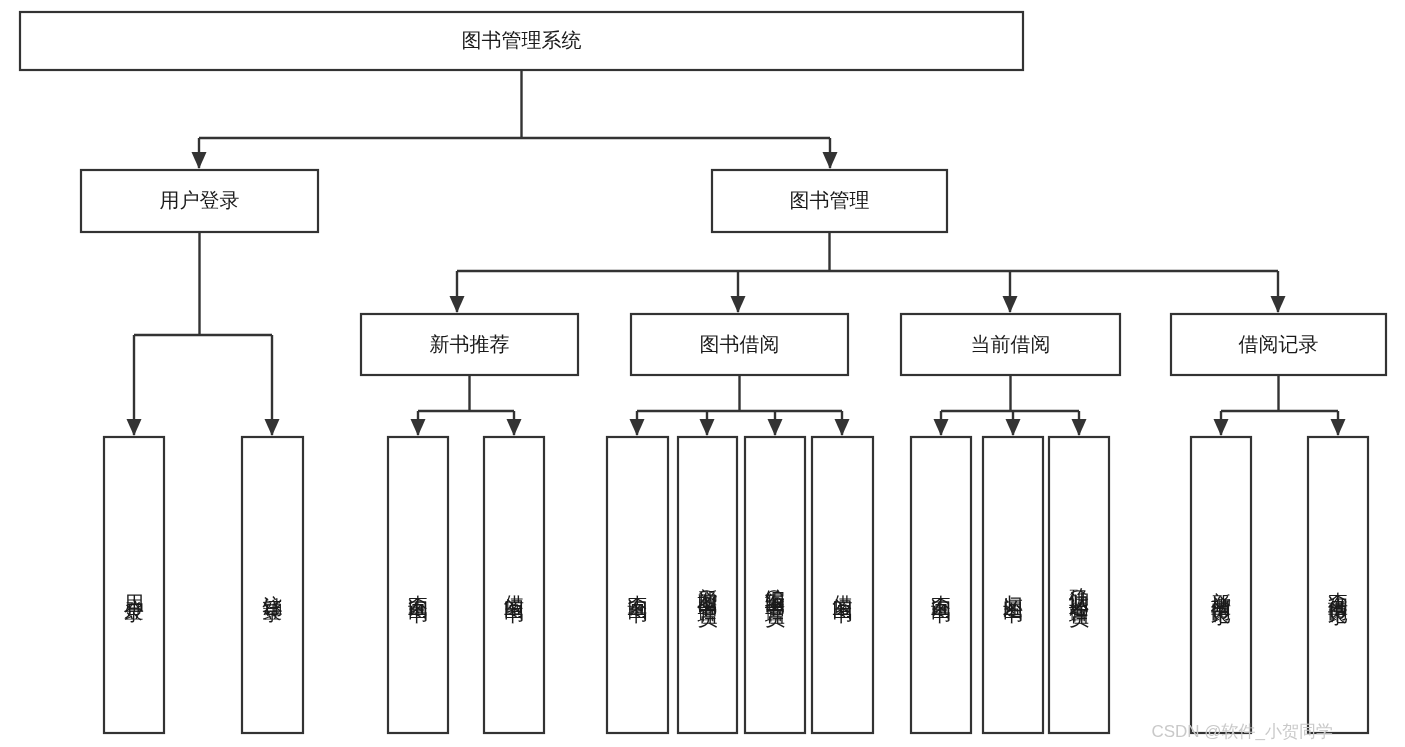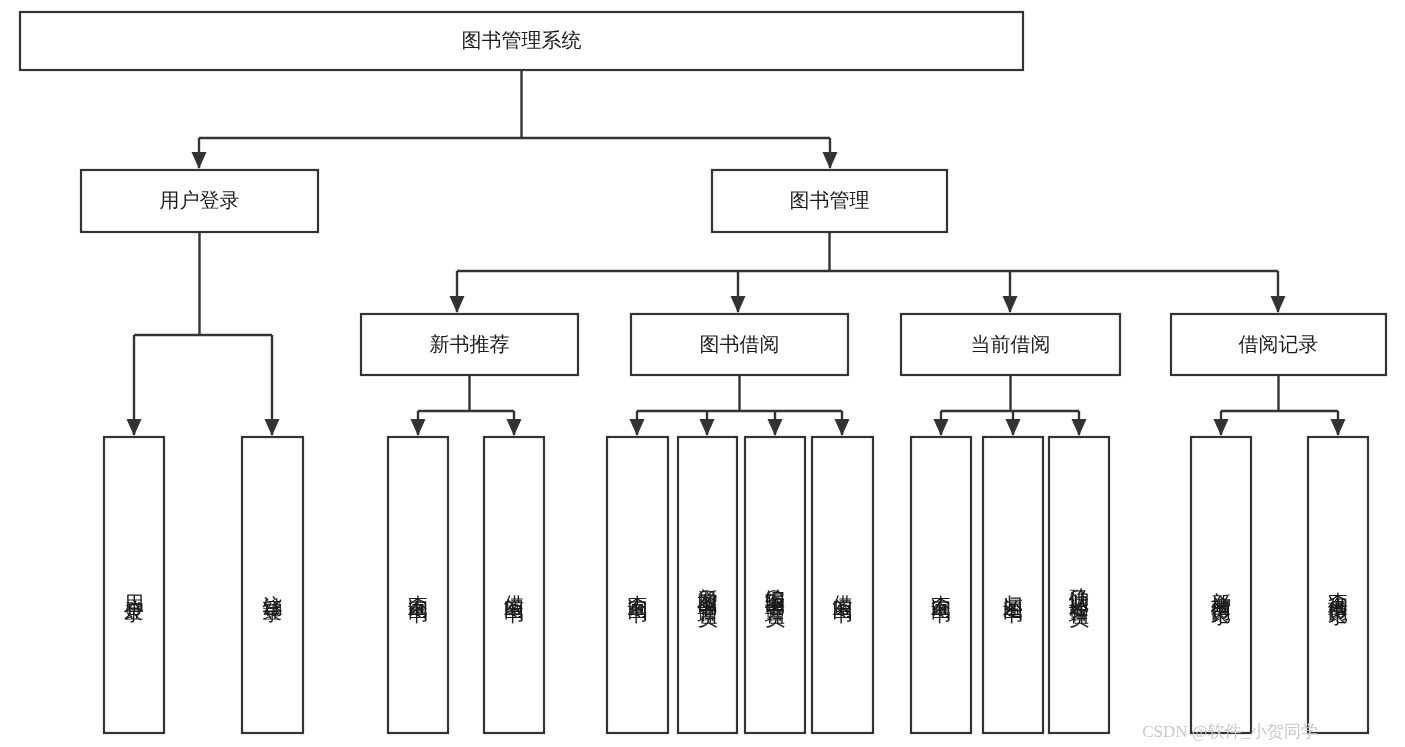--- a/index.html
+++ b/index.html
@@ -58,23 +58,23 @@
     letter-spacing: 3px;
     display: flex;
     align-items: center;
     justify-content: center;
     text-align: center;
     white-space: nowrap;
     pointer-events: none;
   }
   .watermark {
     position: absolute;
-    right: 23px;
+    right: 8px;
     bottom: 4px;
-    font-family: Liberation Serif, serif;
+    font-family: Liberation Sans, sans-serif;
     font-size: 17px;
     color: #c9c9c9;
     white-space: nowrap;
   }
 </style>
 </head>
 <body>
 
 <div id="diagram-root">
   <svg id="diagram-svg" viewBox="0 0 1405 747">

